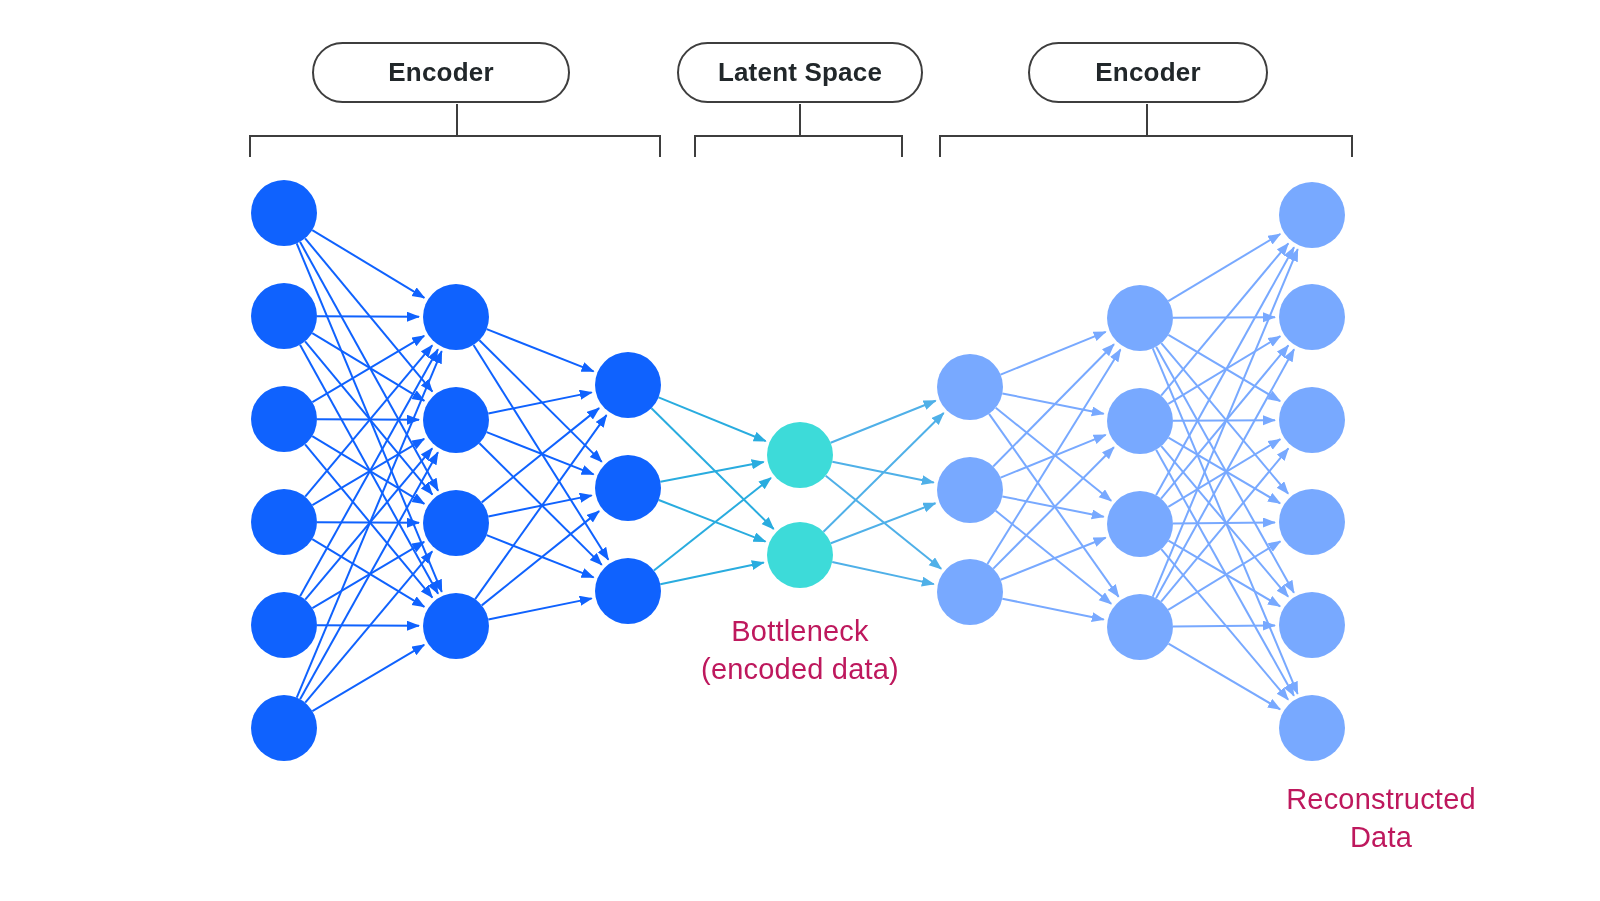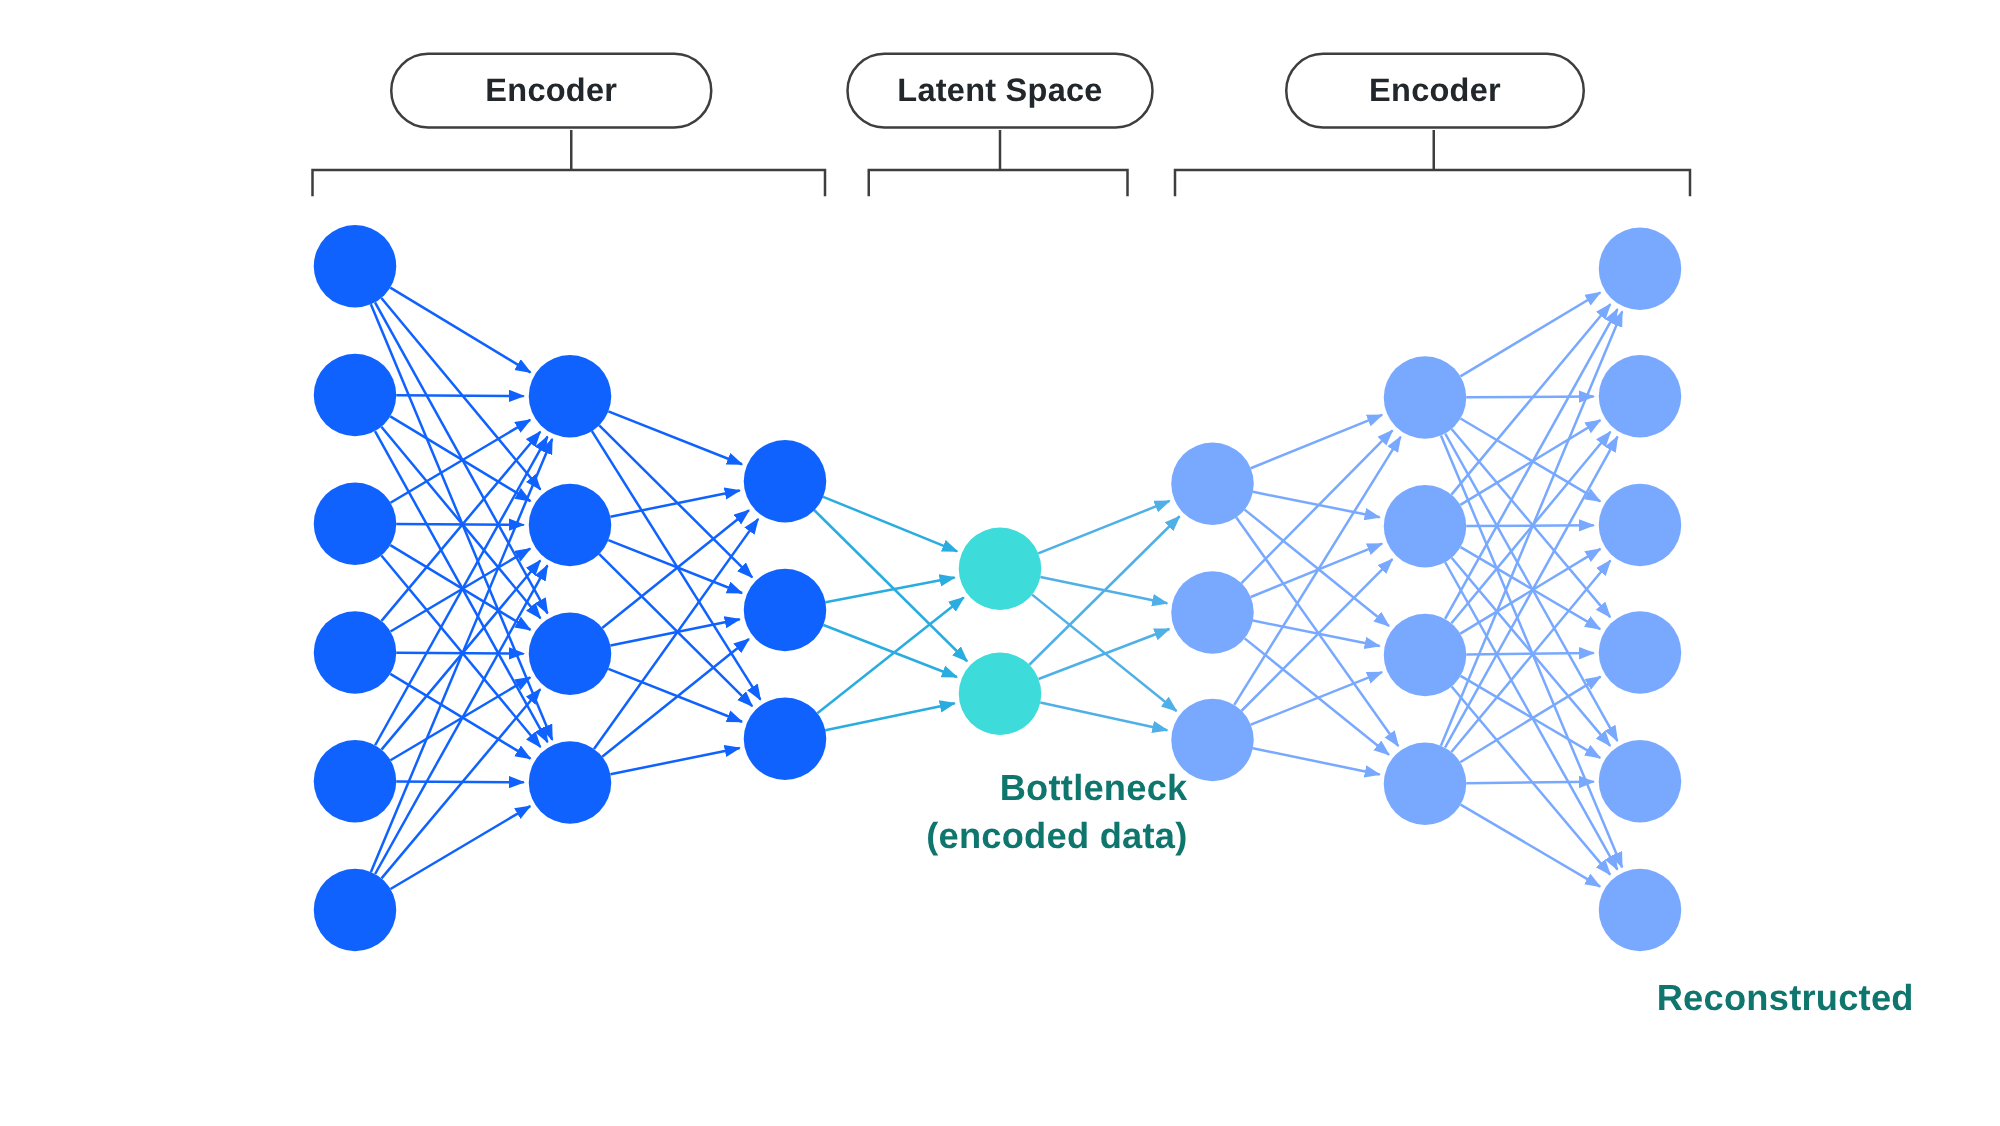--- a/index.html
+++ b/index.html
@@ -34,24 +34,24 @@
     font-weight: 600;
     color: #21272a;
     box-sizing: border-box;
     letter-spacing: 0.2px;
   }
   #pill-encoder { left: 312px; width: 258px; }
   #pill-latent  { left: 677px; width: 246px; }
   #pill-decoder { left: 1028px; width: 240px; }
   .diagram-label {
     position: absolute;
-    text-align: right;
+    text-align: center;
     font-size: 29px;
-    font-weight: 700;
-    color: #0f766e;
+    font-weight: 400;
+    color: #be185d;
     line-height: 38px;
     letter-spacing: 0.2px;
   }
   #label-input { left: 201px; top: 782px; width: 200px; }
   #label-bottleneck { left: 650px; top: 612px; width: 300px; }
   #label-reconstructed { left: 1231px; top: 780px; width: 300px; }
   .label-line { display: block; }
 </style>
 </head>
 <body>
@@ -210,15 +210,16 @@
   </div>
 
 
   <div class="diagram-label" id="label-bottleneck">
     <span class="label-line">Bottleneck</span>
     <span class="label-line">(encoded data)</span>
   </div>
 
   <div class="diagram-label" id="label-reconstructed">
     <span class="label-line">Reconstructed</span>
+    <span class="label-line">Data</span>
   </div>
 
 </div>
 
 </body></html>

